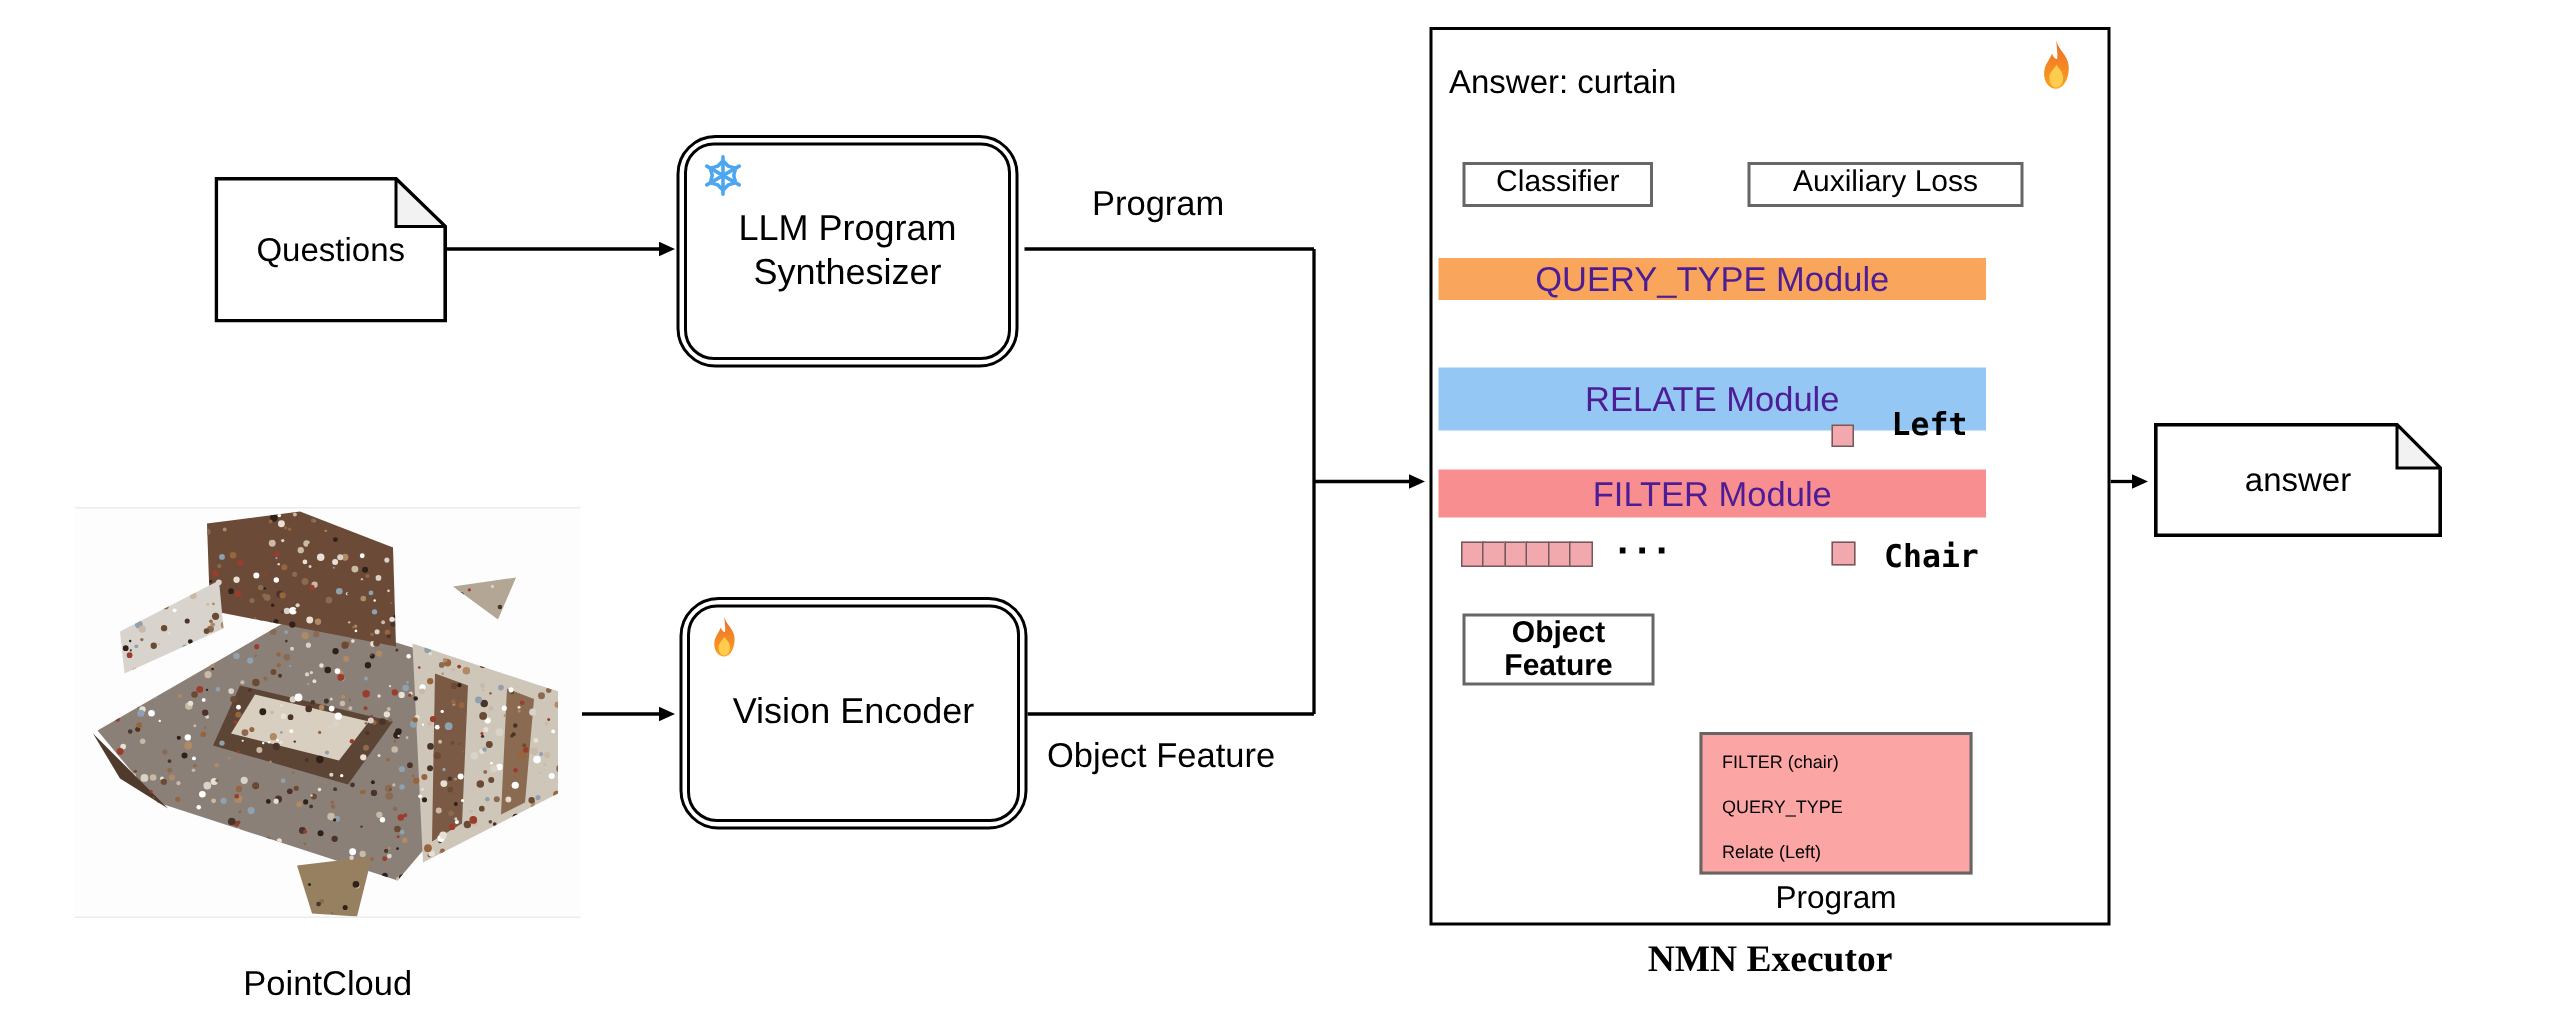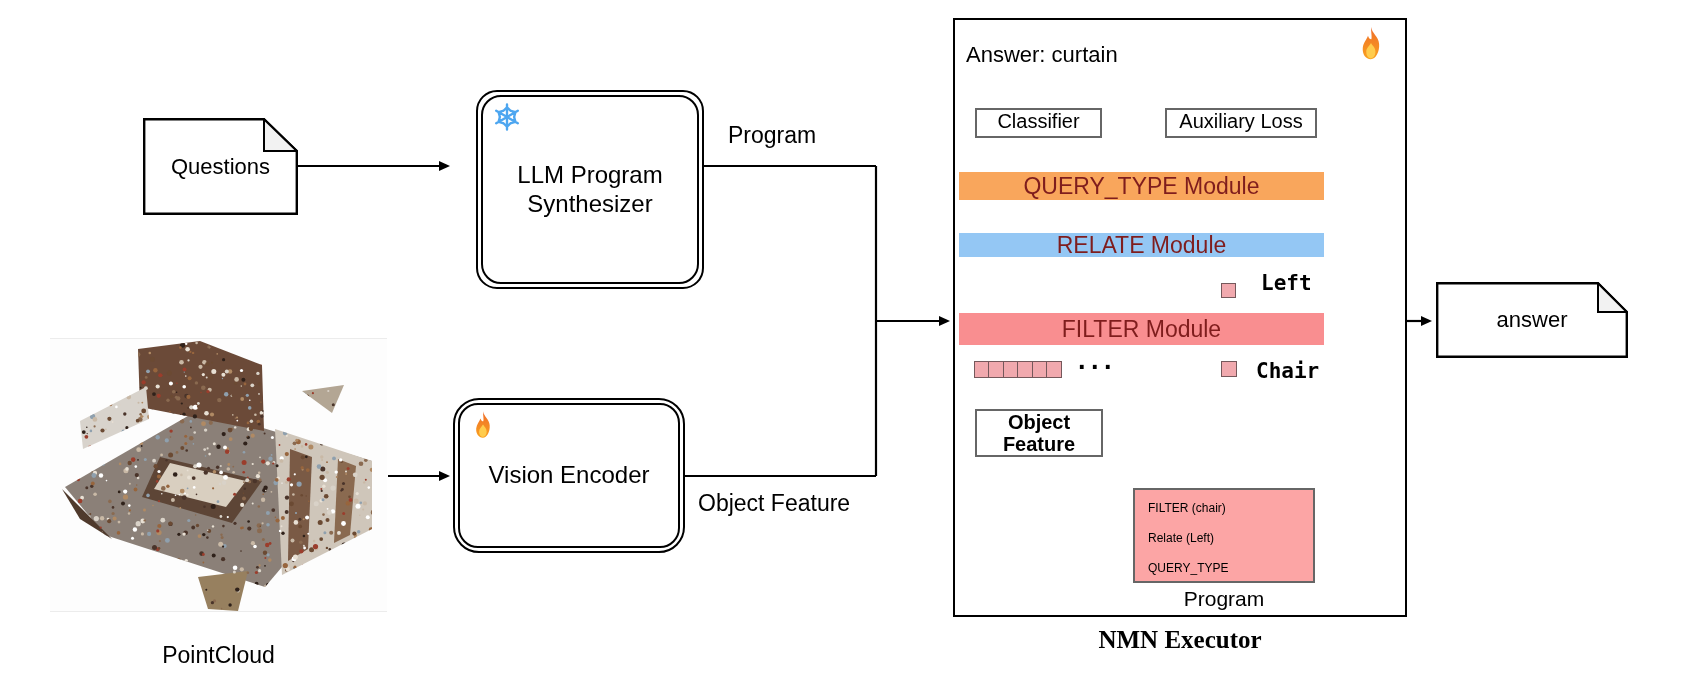--- a/index.html
+++ b/index.html
@@ -20,21 +20,21 @@
   .corner-icon{position:absolute;left:14px;top:10px;}
 
   
   .nmn-frame{position:absolute;left:953px;top:18px;width:454px;height:599px;border:2px solid #000;box-sizing:border-box;background:#fff;}
 
   .flow-label{position:absolute;font-size:23px;}
   .caption{position:absolute;text-align:center;font-size:23px;}
 
   .thin-box{position:absolute;border:2px solid #666;background:#fff;box-sizing:border-box;display:flex;align-items:flex-start;justify-content:center;font-size:20px;text-align:center;line-height:1.12;}
 
-  .bar{position:absolute;left:959px;width:365px;display:flex;align-items:center;justify-content:center;color:#7f1d1d;font-size:23px;}
+  .bar{position:absolute;left:959px;width:365px;display:flex;align-items:center;justify-content:center;color:#4c1d95;font-size:23px;}
 
   .token-sq{position:absolute;background:#F1A9AE;border:1.6px solid #75585B;box-sizing:border-box;}
   .sq-row{position:absolute;left:974px;top:361px;display:flex;}
   .sq-row i{display:block;width:16px;height:17px;background:#F1A9AE;border:1.6px solid #75585B;box-sizing:border-box;margin-left:-1.6px;}
   .sq-row i:first-child{margin-left:0;}
   .mono-token{position:absolute;font-family:"DejaVu Sans Mono",monospace;font-weight:bold;font-size:21px;}
   .dots{position:absolute;font-size:27px;font-weight:bold;letter-spacing:4px;}
 
   .prog-box{position:absolute;left:1133px;top:488px;width:182px;height:95px;border:2px solid #666;box-sizing:border-box;background:#fca5a5;font-size:12px;line-height:30px;padding:3px 0 0 13px;}
   .nmn-title{position:absolute;left:953px;top:626px;width:454px;text-align:center;font-family:"Liberation Serif",serif;font-weight:bold;font-size:25px;}
@@ -81,21 +81,21 @@
   </svg>
 
   <div class="doc" style="left:143px;top:118px;width:155px;height:97px;">
     <svg width="155" height="97" viewBox="0 0 155 97">
       <path d="M1.2,1.2 H121 L153.8,33 V95.8 H1.2 Z" fill="#fff" stroke="#000" stroke-width="2.4"></path>
       <path d="M121,1.2 V33 H153.8 Z" fill="#f2f2f2" stroke="#000" stroke-width="2"></path>
     </svg>
     <div class="doc-label">Questions</div>
   </div>
 
-  <div class="dbox" style="left:476px;top:90px;width:228px;height:199px;border-radius:21px;">
+  <div class="dbox" style="left:451px;top:90px;width:228px;height:155px;">
     <span class="corner-icon">
       <svg width="30" height="30" viewBox="0 0 24 24">
         <g stroke="#4DA6F0" stroke-width="1.9" stroke-linecap="round" fill="none">
           <path d="M12 2 V22 M12 4.2 L9.4 6.8 M12 4.2 L14.6 6.8 M12 19.8 L9.4 17.2 M12 19.8 L14.6 17.2"></path>
           <path d="M12 2 V22 M12 4.2 L9.4 6.8 M12 4.2 L14.6 6.8 M12 19.8 L9.4 17.2 M12 19.8 L14.6 17.2" transform="rotate(60 12 12)"></path>
           <path d="M12 2 V22 M12 4.2 L9.4 6.8 M12 4.2 L14.6 6.8 M12 19.8 L9.4 17.2 M12 19.8 L14.6 17.2" transform="rotate(120 12 12)"></path>
         </g>
       </svg>
     </span>
     <div class="dbox-label">LLM Program
@@ -1117,28 +1117,28 @@
         </linearGradient>
       </defs>
       <path fill="url(#fo2)" d="M18 1 C19.2 8 26 11 26.6 19 C27.2 27.5 23 35 17.8 35 C12.4 35 8.6 29.5 9.3 22.8 C9.9 17.6 13.4 14.4 14.8 10.2 C15.6 12.8 17.2 14.3 18.4 14 C19.2 11.6 18 6.5 18 1 Z"></path>
       <path fill="#FFCC4D" d="M18 18 C20 21.4 22.7 23 22.7 27.2 C22.7 31.2 20.5 34.2 17.8 34.2 C15.1 34.2 13 31.2 13 27.2 C13 23.2 16 21.6 18 18 Z"></path>
     </svg>
   </span>
 
   <div class="thin-box" style="left:975px;top:108px;width:127px;height:30px;">
     <span>Classifier</span>
   </div>
-  <div class="thin-box" style="left:1165px;top:108px;width:152px;height:30px;">
+  <div class="thin-box" style="left:1165px;top:108px;width:184px;height:30px;">
     <span>Auxiliary Loss</span>
   </div>
 
   <div class="bar" style="top:172px;height:28px;background:#F9A65C;">
     <span>QUERY_TYPE Module</span>
   </div>
-  <div class="bar" style="top:233px;height:24px;background:#94C7F4;">
+  <div class="bar" style="top:245px;height:42px;background:#94C7F4;">
     <span>RELATE Module</span>
   </div>
   <div class="bar" style="top:313px;height:32px;background:#F98E90;">
     <span>FILTER Module</span>
   </div>
 
   <span class="token-sq" style="left: 1221px; top: 283px; width: 15px; height: 15px; background: rgb(241, 169, 174);"></span>
   <div class="mono-token" style="left:1261px;top:271px;">Left</div>
 
   <div class="sq-row">
@@ -1154,22 +1154,22 @@
   <span class="token-sq" style="left: 1221px; top: 361px; width: 16px; height: 16px; background: rgb(241, 169, 174);"></span>
   <div class="mono-token" style="left:1256px;top:359px;">Chair</div>
 
   <div class="thin-box" style="left:975px;top:409px;width:128px;height:48px;white-space:pre-line;">
     <span style="white-space:pre-line;font-weight:bold;">Object
 Feature</span>
   </div>
 
   <div class="prog-box">
     <div>FILTER (chair)</div>
+    <div>QUERY_TYPE</div>
     <div>Relate (Left)</div>
-    <div>QUERY_TYPE</div>
   </div>
   <div class="caption" style="left:1133px;top:587px;width:182px;font-size:21px;">Program</div>
 
   <div class="doc" style="left:1436px;top:282px;width:192px;height:76px;">
     <svg width="192" height="76" viewBox="0 0 192 76">
       <path d="M1.2,1.2 H162 L190.8,30 V74.8 H1.2 Z" fill="#fff" stroke="#000" stroke-width="2.4"></path>
       <path d="M162,1.2 V30 H190.8 Z" fill="#f2f2f2" stroke="#000" stroke-width="2"></path>
     </svg>
     <div class="doc-label">answer</div>
   </div>

